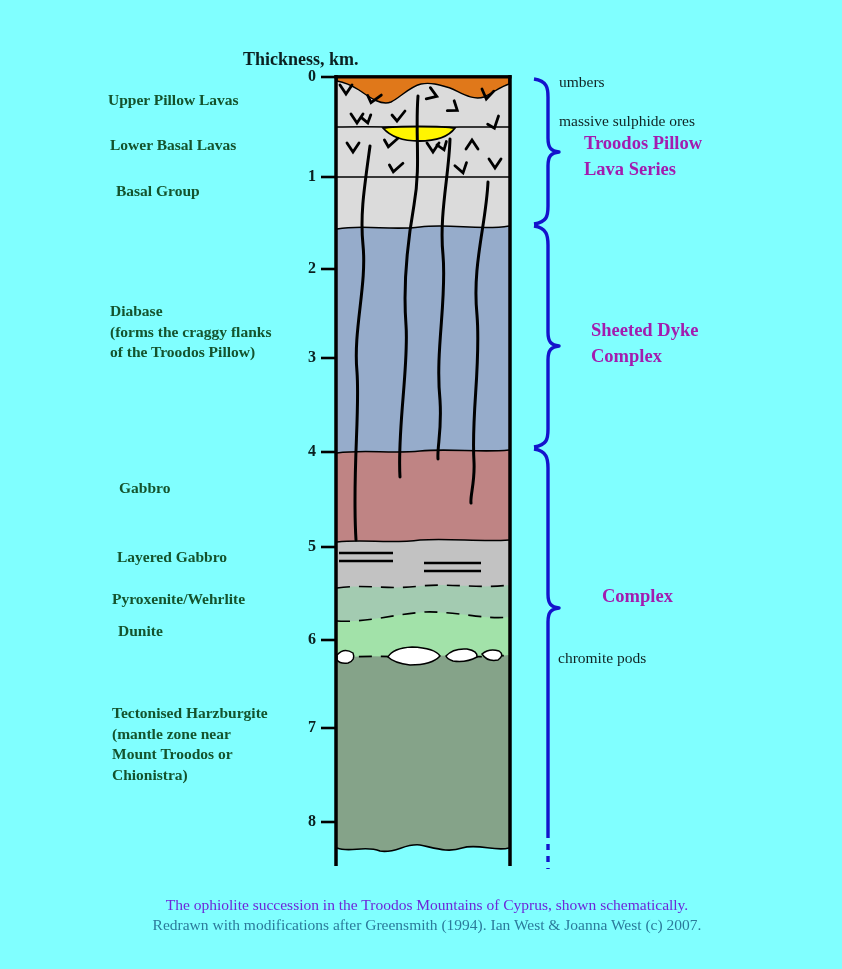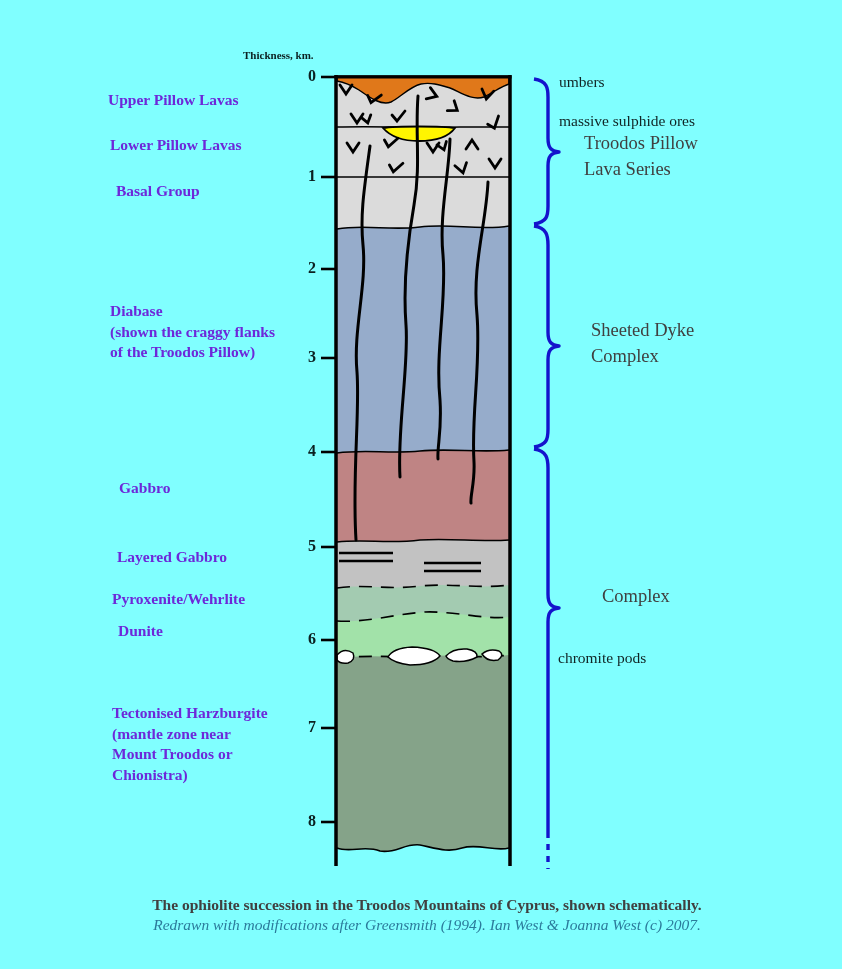--- a/index.html
+++ b/index.html
@@ -1,32 +1,32 @@
 <!DOCTYPE html>
 <html><head>
 <meta charset="utf-8">
 <style>
   html,body{margin:0;padding:0;}
   body{width:842px;height:969px;overflow:hidden;}
   .stage{position:relative;width:842px;height:969px;background:#80FFFF;
          font-family:"Liberation Serif","DejaVu Serif",serif;}
   svg.diagram{position:absolute;left:0;top:0;}
-  .lbl{position:absolute;white-space:nowrap;color:#6d28d9;font-weight:bold;
+  .lbl{position:absolute;white-space:nowrap;color:#14532d;font-weight:bold;
        font-size:15.5px;line-height:20.5px;}
   .lbl.plain{font-weight:normal;color:#102424;text-align:center;}
-  .lbl.blue{color:#404040;font-weight:normal;font-size:18.5px;line-height:25.5px;}
+  .lbl.blue{color:#a21caf;font-weight:bold;font-size:18.5px;line-height:25.5px;}
   .scale-heading{position:absolute;left:243px;top:49px;font-weight:bold;
-       font-size:11px;color:#0B2020;white-space:nowrap;}
+       font-size:18px;color:#0B2020;white-space:nowrap;}
   .tick-num{position:absolute;left:278px;width:38px;text-align:right;
        font-weight:bold;font-size:16px;color:#0B2020;}
   .caption-wrap{position:absolute;left:12px;top:0;width:830px;text-align:center;}
   .caption-title{position:absolute;left:0;top:896px;width:100%;
-       font-weight:bold;font-size:15.5px;color:#404040;}
+       font-weight:normal;font-size:15.5px;color:#6d28d9;}
   .caption-credit{position:absolute;left:0;top:916px;width:100%;
-       font-style:italic;font-size:15.5px;color:#2B7B9B;}
+       font-size:15.5px;color:#2B7B9B;}
 </style>
 </head>
 <body>
 
 <div class="stage">
 
   <svg class="diagram" width="842" height="969" viewBox="0 0 842 969">
 
     <g>
       <rect x="337" y="76" width="172" height="162" fill="#DBDBDB"></rect>
@@ -126,25 +126,25 @@
   <div class="tick-num" style="top:167px">1</div>
   <div class="tick-num" style="top:259px">2</div>
   <div class="tick-num" style="top:348px">3</div>
   <div class="tick-num" style="top:442px">4</div>
   <div class="tick-num" style="top:537px">5</div>
   <div class="tick-num" style="top:630px">6</div>
   <div class="tick-num" style="top:718px">7</div>
   <div class="tick-num" style="top:812px">8</div>
 
   <div class="lbl" style="left:108px;top:90px">Upper Pillow Lavas</div>
-  <div class="lbl" style="left:110px;top:135px">Lower Pillow Lavas</div>
+  <div class="lbl" style="left:110px;top:135px">Lower Basal Lavas</div>
   <div class="lbl" style="left:116px;top:181px">Basal Group</div>
   <div class="lbl" style="left:110px;top:301px">
     <div>Diabase</div>
-    <div>(shown the craggy flanks</div>
+    <div>(forms the craggy flanks</div>
     <div>of the Troodos Pillow)</div>
   </div>
   <div class="lbl" style="left:119px;top:478px">Gabbro</div>
   <div class="lbl" style="left:117px;top:547px">Layered Gabbro</div>
   <div class="lbl" style="left:112px;top:589px">Pyroxenite/Wehrlite</div>
   <div class="lbl" style="left:118px;top:621px">Dunite</div>
   <div class="lbl" style="left:112px;top:703px">
     <div>Tectonised Harzburgite</div>
     <div>(mantle zone near</div>
     <div>Mount Troodos or</div>

